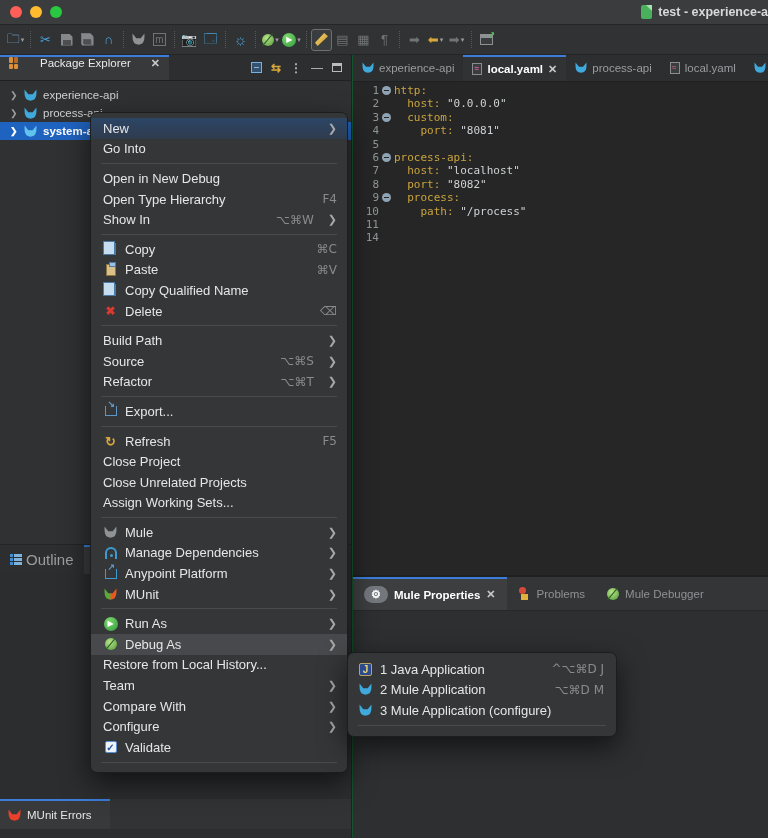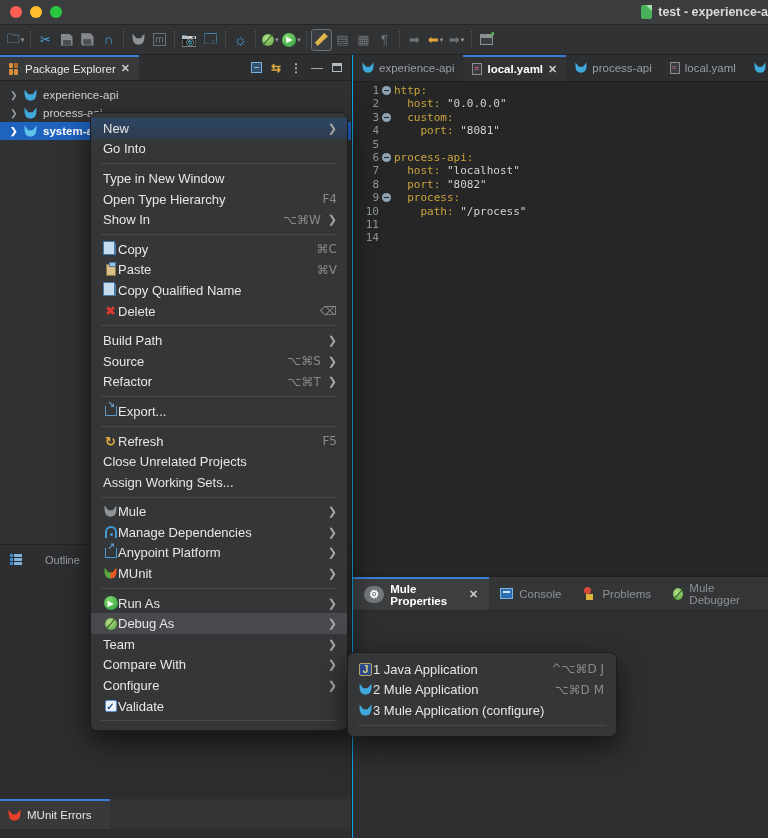--- a/index.html
+++ b/index.html
@@ -1,19 +1,19 @@
 <!DOCTYPE html>
 <html><head>
 <meta charset="utf-8">
 <style>
   * { margin:0; padding:0; box-sizing:border-box; }
   html,body { background:#1c1d1e; }
   .window{
     position:relative; width:768px; height:838px; overflow:hidden;
-    background:#0ea5e9; font-family:"Liberation Sans",sans-serif; color:#d6d6d6;
+    background:#14532d; font-family:"Liberation Sans",sans-serif; color:#d6d6d6;
   }
   
   .titlebar{ height:25px; background:#3a3c3e; border-bottom:1px solid #242526;
     display:flex; align-items:center; padding:0 0 0 10px; }
   .tl{ width:12px;height:12px;border-radius:50%; margin-right:8px; }
   .tl.r{background:#ff5f57}.tl.y{background:#febc2e}.tl.g{background:#28c840}
   .title-right{ margin-left:auto; display:flex; align-items:center; gap:6px;
     font-size:12.5px; font-weight:bold; color:#d9d9d9; white-space:nowrap; overflow:hidden; }
   .doc-ico{ width:11px;height:14px; background:#49b05c; border-radius:2px; position:relative; flex:0 0 auto;}
   .doc-ico::after{content:""; position:absolute; right:0; top:0; border:3px solid #a9e0b2;
@@ -37,40 +37,40 @@
     clip-path:polygon(20% 100%,0 75%,70% 0,100% 25%); }
   .winico{ width:13px;height:11px; border:1px solid #8e9194; background:#3a3d3f; position:relative;}
   .winico::before{content:"";position:absolute;left:0;top:0;right:0;height:3px;background:#8e9194;}
   .winico::after{content:"↗";position:absolute;right:-3px;top:-5px;color:#4fc14f;font-size:8px;font-weight:bold;}
   
   .mule{ display:inline-block; flex:0 0 auto; }
   
   .left-panel{ position:absolute; left:0; top:55px; width:352px; bottom:0;
     background:#2f3133; border-right:1px solid #202122; }
   .view-tabs{ height:26px; background:#2c2e30; border-bottom:1px solid #202122; display:flex; align-items:stretch;}
-  .pe-tab{ display:flex; align-items:center; gap:5px; padding:0 9px; background:#37393b;
+  .pe-tab{ display:flex; gap:20px; padding:0 9px; background:#37393b;
     border-top:2px solid #3b7dd8; font-size:11.5px; color:#e8e8e8; }
   .pkg-ico{ width:11px; height:12px; display:inline-grid; grid-template-columns:4px 4px; gap:1px; }
   .pkg-ico i{ background:#d98f3c; border-radius:1px;}
   .pkg-ico i:nth-child(2){background:#b46a2a}
   .close-x{ font-size:11px; color:#c9c9c9; font-weight:bold; }
   .view-btns{ margin-left:auto; display:flex; align-items:center; gap:9px; padding-right:9px; }
   .vb{ font-size:12px; color:#b9bcbe; display:flex; align-items:center; }
   .collapse-ico{ width:11px;height:11px;border:1px solid #7ab0dc;background:#335171;color:#cfe4f5;
     font-size:9px;line-height:9px;text-align:center;}
   .maxbox{ width:10px;height:9px;border:1px solid #b9bcbe;border-top-width:3px;}
   
   .tree{ padding-top:5px; font-size:11.5px; color:#cfcfcf;}
   .trow{ height:18px; display:flex; align-items:center; gap:6px; padding-left:10px;}
   .trow .chev{ font-size:9px; color:#9a9ea1; width:8px;}
   .trow.sel{ background:#1f63c0; color:#fff; font-weight:bold;}
   
   .outline-strip{ position:absolute; left:0; top:489px; width:100%; height:30px;
     background:#2c2e30; border-top:1px solid #232425; display:flex; align-items:stretch;}
-  .outline-tab{ display:flex; align-items:center; gap:23px; padding:0 10px; color:#9b9ea1; font-size:11px;}
+  .outline-tab{ display:flex; align-items:center; gap:4px; padding:0 10px; color:#9b9ea1; font-size:15px;}
   .outline-ico{ width:12px; height:12px; display:flex; flex-direction:column; gap:1px;}
   .outline-ico i{ height:3px; display:flex; gap:1px;}
   .outline-ico b{ width:3px; background:#3f8fd4;}
   .outline-ico s{ flex:1; background:#7fb3dc; text-decoration:none;}
   .api-tab{ display:flex; align-items:center; background:#3a3c3e; border-top:2px solid #3b7dd8;
     color:#d8d8d8; font-size:10px; padding:0 7px; }
   .ll-fill{ position:absolute; left:0; top:519px; bottom:0; width:100%; background:#2b2d2f;}
   .munit-strip{ position:absolute; left:0; top:744px; width:100%; height:30px; background:#313335;}
   .munit-tab{ height:100%; width:110px; display:flex; align-items:center; gap:6px; padding:0 8px;
     border-top:2px solid #3b7dd8; background:#37393b; color:#e4e4e4; font-size:11.5px; white-space:nowrap;}
@@ -104,21 +104,21 @@
   .problems-ico{ position:relative; width:13px; height:13px;}
   .problems-ico::before{content:"";position:absolute;left:1px;top:0;width:7px;height:7px;border-radius:50%;background:#d64a3a;}
   .problems-ico::after{content:"";position:absolute;left:3px;bottom:0;width:7px;height:6px;background:#e2b33c;}
   .bug-ico{ width:12px;height:12px;border-radius:50%;background:radial-gradient(circle at 40% 35%,#b9e48a,#4f9a3a);
     position:relative;}
   .bug-ico::after{content:"";position:absolute;left:5px;top:-2px;width:1px;height:16px;background:#2d5c22;transform:rotate(40deg);}
   
   .menu{ position:absolute; left:90px; top:112px; width:258px; z-index:10;
     background:#343638; border:1px solid #1c1d1e; border-radius:7px;
     box-shadow:0 10px 28px rgba(0,0,0,.6); padding:5px 0; font-size:13px; color:#e6e6e6;}
-  .mi{ height:20.6px; display:flex; align-items:center; padding:0 10px 0 12px; }
+  .mi{ height:20.6px; display:flex; align-items:center; padding:0 10px 0 12px; gap:7px;}
   .mi .lab{ white-space:nowrap;}
   .mi .sc{ margin-left:auto; color:#8b8b8b; font-size:12px;
     font-family:"DejaVu Sans","Liberation Sans",sans-serif; white-space:nowrap;}
   .mi .chev{ color:#a8a8a8; font-size:11px; margin-left:auto;}
   .mi .sc + .chev{ margin-left:7px;}
   .mi.hl-faint{ background:linear-gradient(180deg,#2c4666,#2f3b4d); }
   .mi.hl-gray{ background:#47494c; }
   .msep{ height:1px; background:#4a4a4c; margin:4px 10px;}
   .mico{ width:15px; display:flex; align-items:center; justify-content:center; flex:0 0 auto; font-size:12px;}
   .copy-ico{ width:10px;height:12px;background:#9cc0e2;border:1px solid #4a7aa8;position:relative;}
@@ -425,45 +425,41 @@
   </div>
 
   <div class="bottom-panel">
     <div class="bp-tabs">
       <div class="bp-tab active">
         <span class="gear-chip">⚙</span>
         <span>Mule Properties</span>
         <span class="close-x">✕</span>
       </div>
       <div class="bp-tab">
-        <span class="console-ico"></span>
-        <span>Console</span>
-      </div>
-      <div class="bp-tab">
         <span class="problems-ico"></span>
         <span>Problems</span>
       </div>
       <div class="bp-tab">
         <span class="bug-ico"></span>
         <span>Mule Debugger</span>
       </div>
     </div>
   </div>
 
   <div class="menu">
     <div class="mi hl-faint">
         <span class="lab">New</span>
         <span class="chev">❯</span>
       </div>
     <div class="mi">
         <span class="lab">Go Into</span>
       </div>
     <div class="msep"></div>
     <div class="mi">
-        <span class="lab">Type in New Window</span>
+        <span class="lab">Open in New Debug</span>
       </div>
     <div class="mi">
         <span class="lab">Open Type Hierarchy</span>
         <span class="sc">F4</span>
       </div>
     <div class="mi">
         <span class="lab">Show In</span>
         <span class="sc">⌥⌘W</span>
         <span class="chev">❯</span>
       </div>
@@ -515,20 +511,23 @@
         </span>
         <span class="lab">Export...</span>
       </div>
     <div class="msep"></div>
     <div class="mi">
         <span class="mico refresh-ico">↻</span>
         <span class="lab">Refresh</span>
         <span class="sc">F5</span>
       </div>
     <div class="mi">
+        <span class="lab">Close Project</span>
+      </div>
+    <div class="mi">
         <span class="lab">Close Unrelated Projects</span>
       </div>
     <div class="mi">
         <span class="lab">Assign Working Sets...</span>
       </div>
     <div class="msep"></div>
     <div class="mi">
         <span class="mico">
           <svg class="mule" width="13" height="13" fill="#8f9396">
             <use href="#mule-head"></use>
@@ -567,20 +566,23 @@
         </span>
         <span class="lab">Run As</span>
         <span class="chev">❯</span>
       </div>
     <div class="mi hl-gray">
         <span class="mico">
           <span class="bug-ico"></span>
         </span>
         <span class="lab">Debug As</span>
         <span class="chev">❯</span>
+      </div>
+    <div class="mi">
+        <span class="lab">Restore from Local History...</span>
       </div>
     <div class="mi">
         <span class="lab">Team</span>
         <span class="chev">❯</span>
       </div>
     <div class="mi">
         <span class="lab">Compare With</span>
         <span class="chev">❯</span>
       </div>
     <div class="mi">

